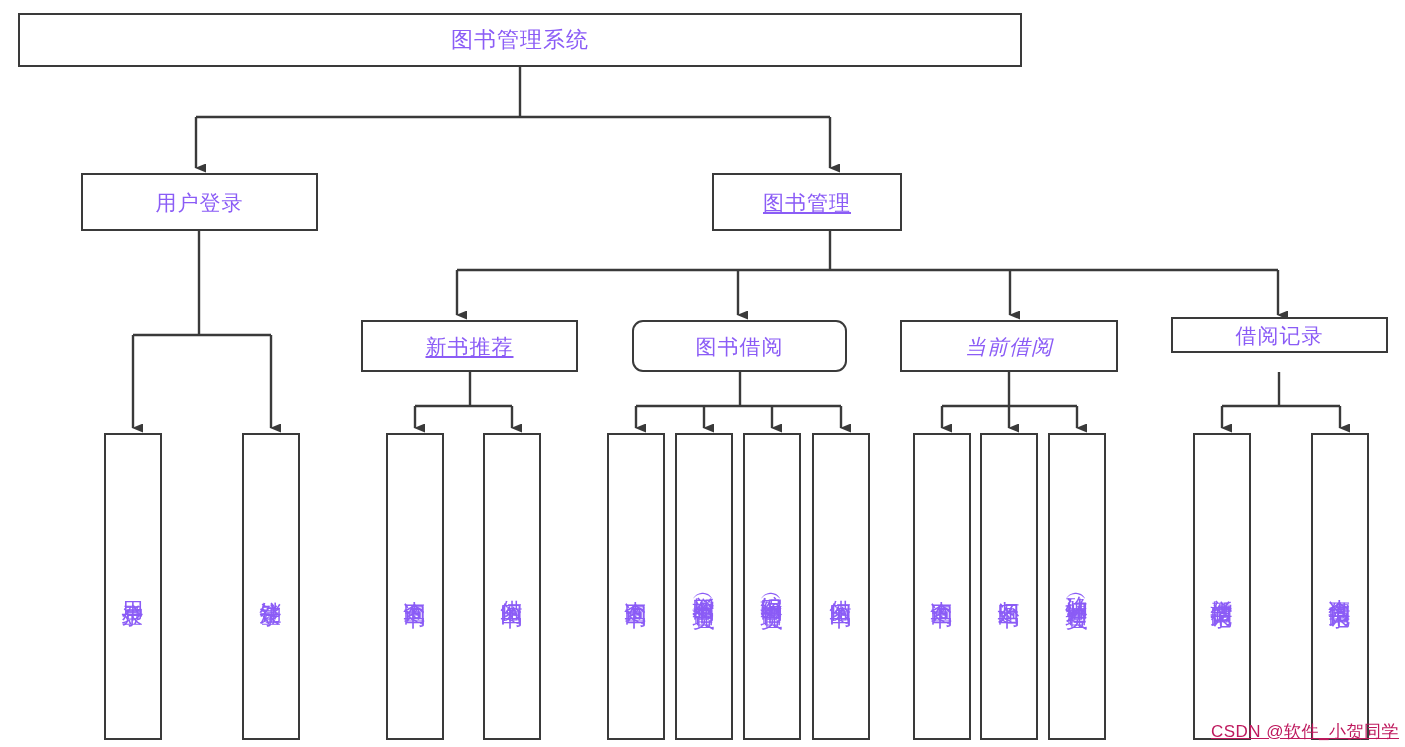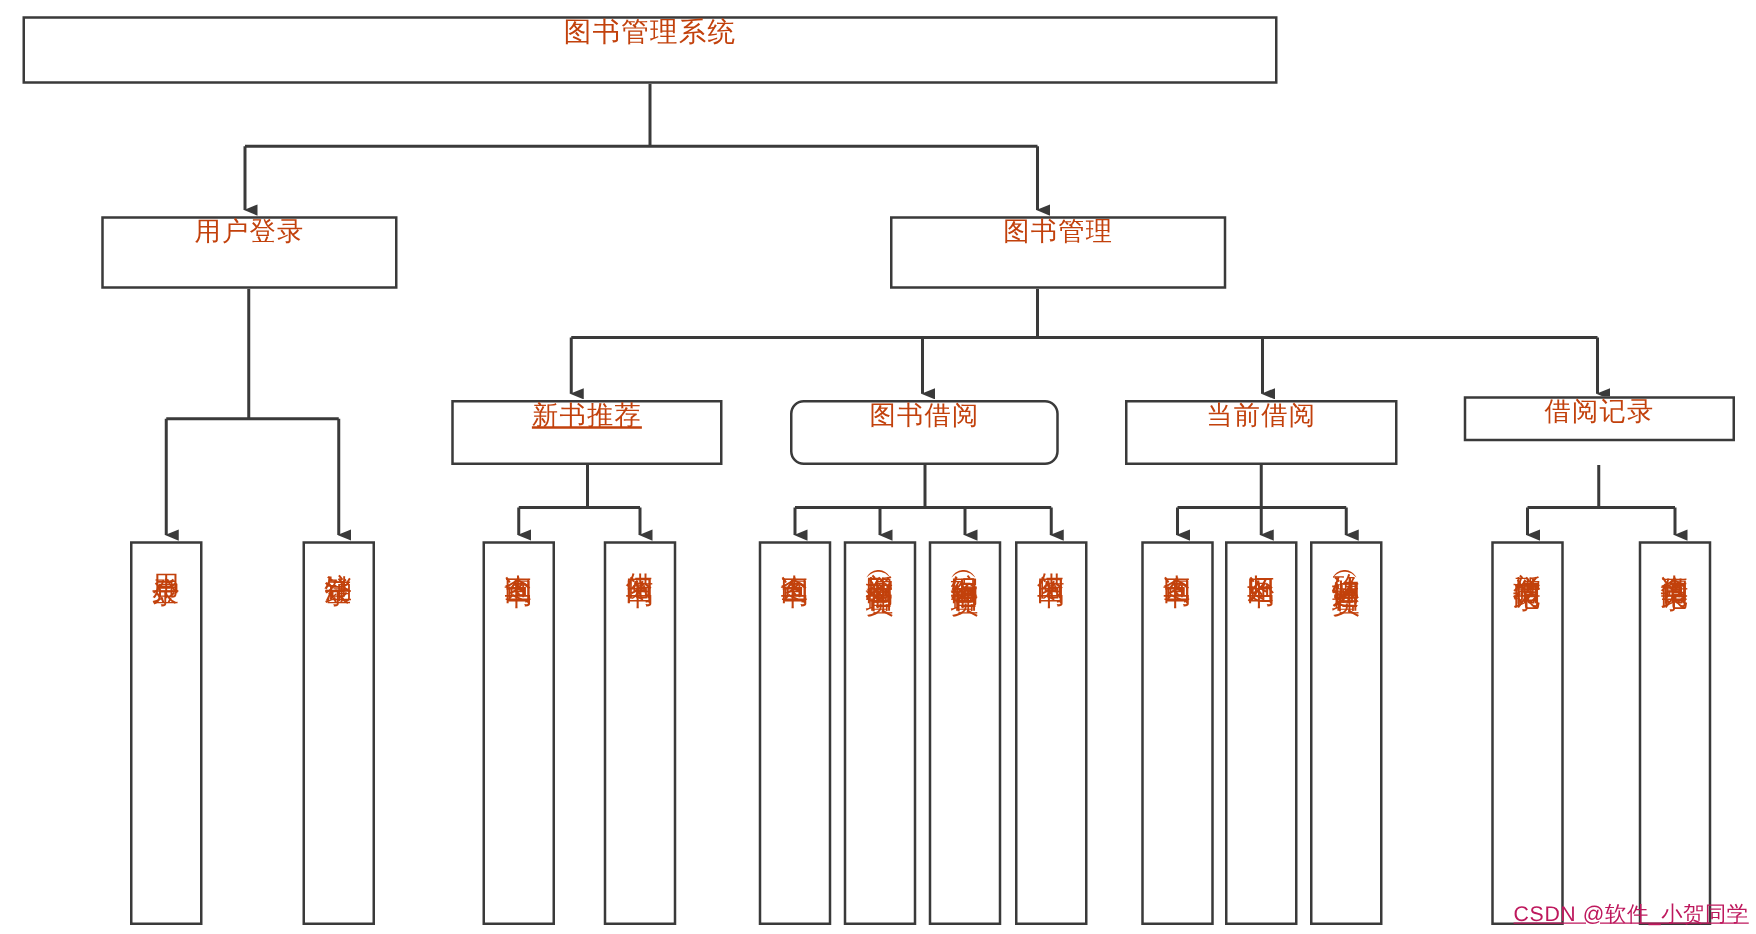--- a/index.html
+++ b/index.html
@@ -1,21 +1,21 @@
 <!DOCTYPE html>
 <html><head>
 <meta charset="utf-8">
 <style>
   html,body{margin:0;padding:0;background:#ffffff;}
   body{width:1405px;height:747px;overflow:hidden;font-family:"Liberation Sans","DejaVu Sans",sans-serif;}
   #stage{position:relative;width:1405px;height:747px;background:#ffffff;}
   svg.wires{position:absolute;left:0;top:0;width:1405px;height:747px;pointer-events:none;}
 
   .node{position:absolute;box-sizing:border-box;border:2px solid #3a3a3a;background:#ffffff;
-        display:flex;align-items:flex-start;justify-content:center;color:#c2410c;}
+        display:flex;align-items:center;justify-content:center;color:#8b5cf6;}
 
   .node.h{font-size:21px;letter-spacing:1px;line-height:1;}
   .node.root{font-size:22px;}
 
   .node.v{padding:6px 0;}
   .node.v .vtxt{
      writing-mode:vertical-rl; text-orientation:upright;
      font-size:22px; line-height:1.32; letter-spacing:2px;
      white-space:nowrap; text-align:center;
   }
@@ -79,33 +79,33 @@
   </svg>
 
   <div class="node h root" style="left:18px;top:13px;width:1004px;height:54px;">
     <span>图书管理系统</span>
   </div>
 
   <div class="node h" style="left:81px;top:173px;width:237px;height:58px;">
     <span>用户登录</span>
   </div>
 
-  <div class="node h" style="left:712px;top:173px;width:269px;height:58px;">
+  <div class="node h" style="left:712px;top:173px;width:190px;height:58px;text-decoration:underline;">
     <span>图书管理</span>
   </div>
 
   <div class="node h" style="left:361px;top:320px;width:217px;height:52px;text-decoration:underline;">
     <span>新书推荐</span>
   </div>
 
   <div class="node h" style="left:632px;top:320px;width:215px;height:52px;border-radius:11px;">
     <span>图书借阅</span>
   </div>
 
-  <div class="node h" style="left:900px;top:320px;width:218px;height:52px;">
+  <div class="node h" style="left:900px;top:320px;width:218px;height:52px;font-style:italic;">
     <span>当前借阅</span>
   </div>
 
   <div class="node h" style="left:1171px;top:317px;width:217px;height:36px;">
     <span>借阅记录</span>
   </div>
 
   <div class="node v" style="left:104px;top:433px;width:58px;height:307px;">
     <span class="vtxt">用户登录</span>
   </div>

